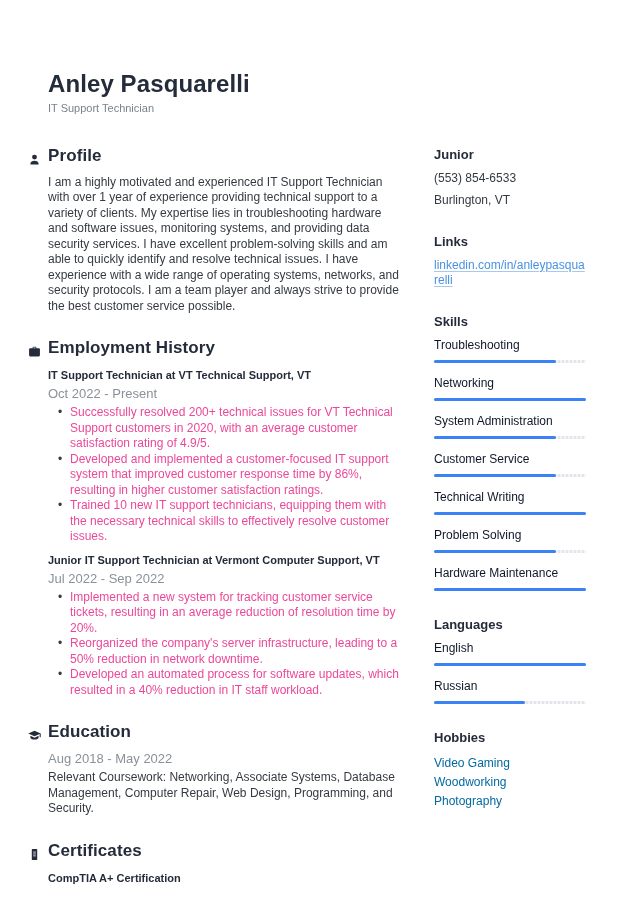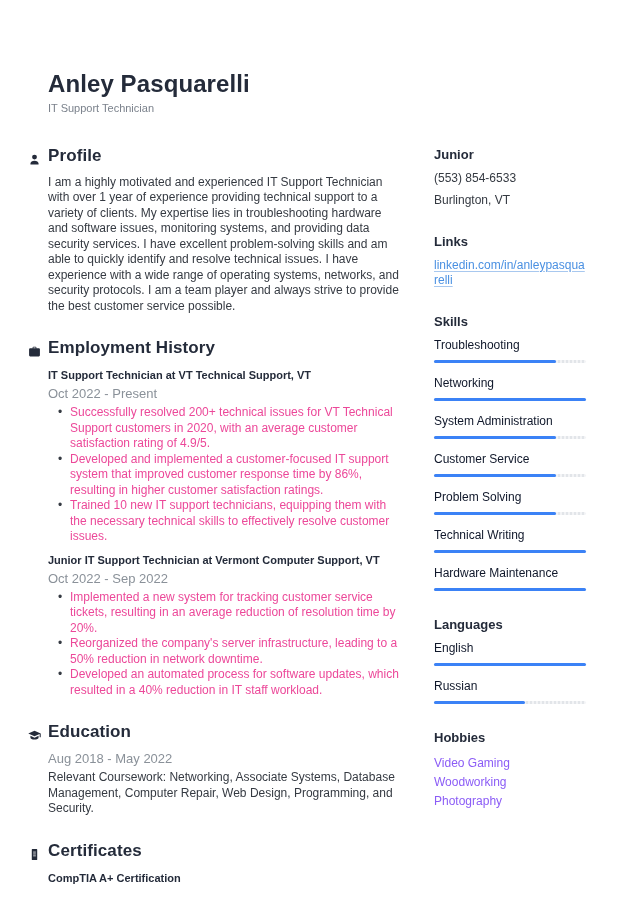--- a/index.html
+++ b/index.html
@@ -53,21 +53,21 @@
     text-decoration: underline; text-decoration-color: #a8c8ef; text-underline-offset: 2px;
     word-break: break-all; cursor: pointer;
   }
   .meter { margin-bottom: 13px; }
   .meter .m-label { font-size: 12px; color: #0f172a; margin-bottom: 8px; }
   .meter .track {
     height: 3px; border-radius: 2px; width: 100%;
     background-image: repeating-linear-gradient(90deg, #e2e5e9 0 2px, #f3f4f6 2px 4px);
   }
   .meter .fill { height: 3px; border-radius: 2px; background: #3b82f6; }
-  .hobby-line { font-size: 12px; color: #8b5cf6; line-height: 19px; }
+  .hobby-line { font-size: 12px; color: #0369a1; line-height: 19px; }
 </style>
 </head>
 <body>
 
 <div class="page">
 
   <div class="header">
     <div class="name">Anley Pasquarelli</div>
     <div class="subtitle">IT Support Technician</div>
   </div>
@@ -104,21 +104,21 @@
             <div class="entry-title">IT Support Technician at VT Technical Support, VT</div>
             <div class="entry-date">Oct 2022 - Present</div>
             <ul class="bullets">
               <li>Successfully resolved 200+ technical issues for VT Technical Support customers in 2020, with an average customer satisfaction rating of 4.9/5.</li>
               <li>Developed and implemented a customer-focused IT support system that improved customer response time by 86%, resulting in higher customer satisfaction ratings.</li>
               <li>Trained 10 new IT support technicians, equipping them with the necessary technical skills to effectively resolve customer issues.</li>
             </ul>
           </div>
           <div class="job">
             <div class="entry-title">Junior IT Support Technician at Vermont Computer Support, VT</div>
-            <div class="entry-date">Oct 2022 - Sep 2022</div>
+            <div class="entry-date">Jul 2022 - Sep 2022</div>
             <ul class="bullets">
               <li>Implemented a new system for tracking customer service tickets, resulting in an average reduction of resolution time by 20%.</li>
               <li>Reorganized the company's server infrastructure, leading to a 50% reduction in network downtime.</li>
               <li>Developed an automated process for software updates, which resulted in a 40% reduction in IT staff workload.</li>
             </ul>
           </div>
         </div>
       </div>
 
       <div class="section">
@@ -192,29 +192,29 @@
               <div class="fill" style="width: 80%;"></div>
             </div>
         </div>
         <div class="meter">
           <div class="m-label">Customer Service</div>
           <div class="track">
               <div class="fill" style="width: 80%;"></div>
             </div>
         </div>
         <div class="meter">
+          <div class="m-label">Technical Writing</div>
+          <div class="track">
+              <div class="fill" style="width: 100%;"></div>
+            </div>
+        </div>
+        <div class="meter">
           <div class="m-label">Problem Solving</div>
           <div class="track">
               <div class="fill" style="width: 80%;"></div>
-            </div>
-        </div>
-        <div class="meter">
-          <div class="m-label">Technical Writing</div>
-          <div class="track">
-              <div class="fill" style="width: 100%;"></div>
             </div>
         </div>
         <div class="meter">
           <div class="m-label">Hardware Maintenance</div>
           <div class="track">
               <div class="fill" style="width: 100%;"></div>
             </div>
         </div>
       </div>
 

